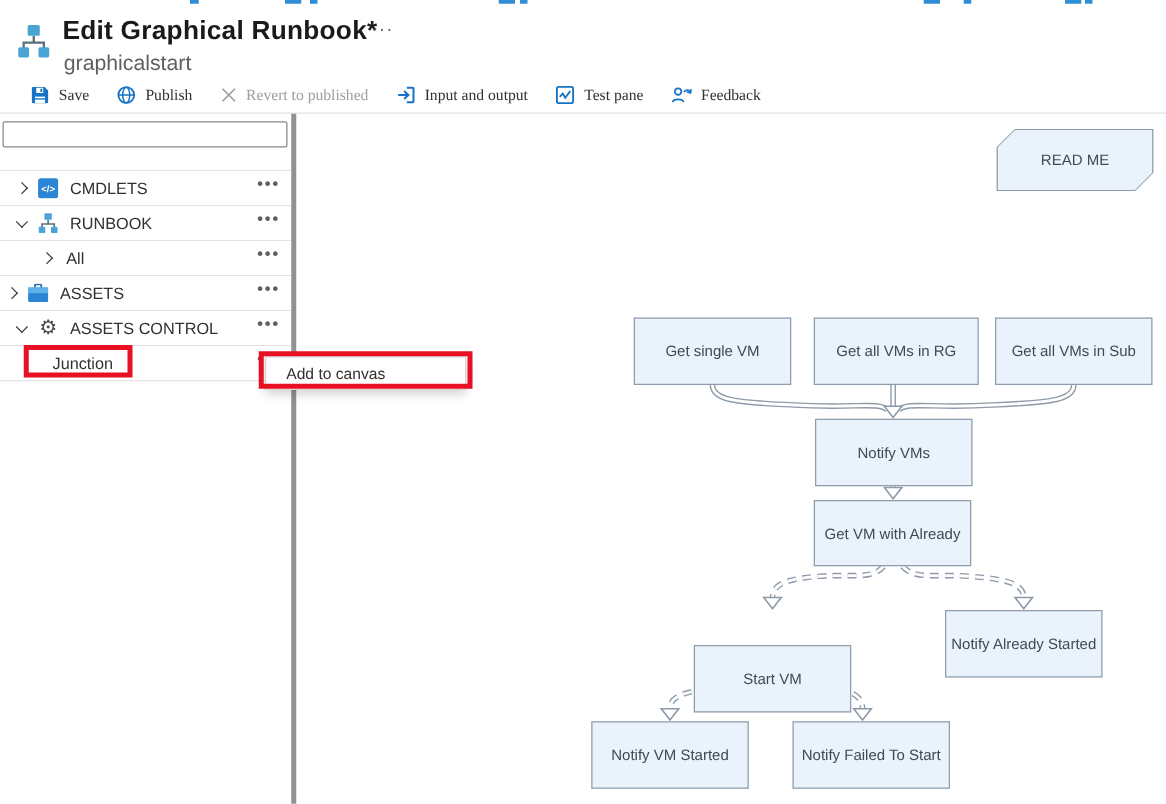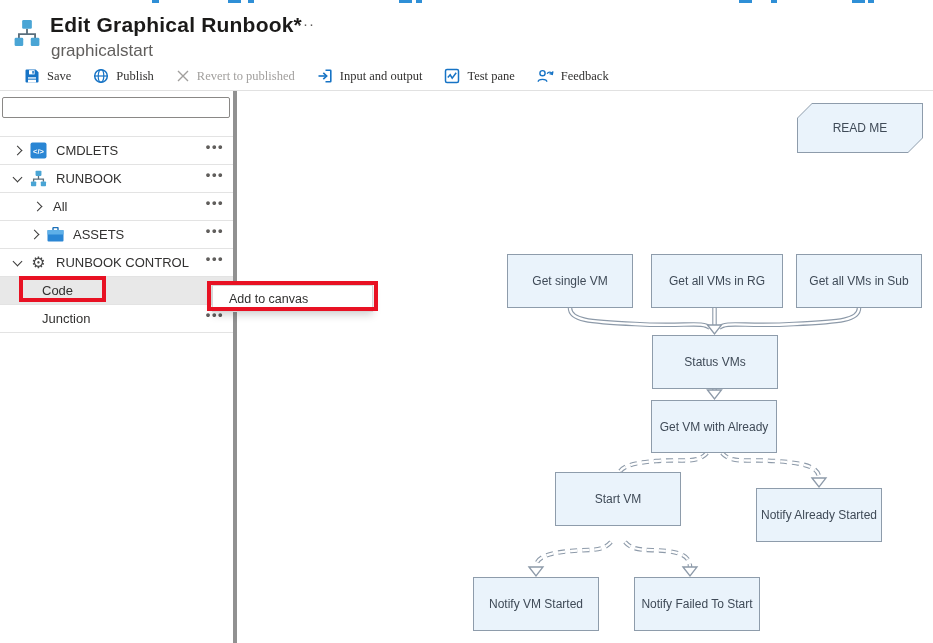--- a/index.html
+++ b/index.html
@@ -159,42 +159,39 @@
         </svg>
       </span>
       <span class="tree-label" style="margin-left:9px">RUNBOOK</span>
       <span class="row-dots">•••</span>
     </div>
     <div class="tree-row" style="padding-left: 34px;">
       <span class="chev right"></span>
       <span class="tree-label" style="margin-left:12px">All</span>
       <span class="row-dots">•••</span>
     </div>
-    <div class="tree-row" style="padding-left: 31px;">
+    <div class="tree-row" style="padding-left: 6px;">
       <span class="chev right"></span>
       <span class="tree-icon" style="margin-left:9px">
         <svg width="17" height="15" viewBox="0 0 17 15">
           <path d="M6 3 V1.2 a0.7 0.7 0 0 1 0.7-0.7 h3.6 a0.7 0.7 0 0 1 0.7 0.7 V3" fill="none" stroke="#1b6fb8" stroke-width="1.4"></path>
           <rect x="0.5" y="3" width="16" height="11.5" rx="1" fill="#2a86d4"></rect>
           <rect x="0.5" y="3" width="16" height="4.5" fill="#5fb0e8"></rect>
         </svg>
       </span>
       <span class="tree-label" style="margin-left:9px">ASSETS</span>
       <span class="row-dots">•••</span>
     </div>
     <div class="tree-row" style="padding-left: 14px;">
       <span class="chev down"></span>
       <span class="tree-icon" style="margin-left:9px">
         <span class="gear-glyph">⚙</span>
       </span>
-      <span class="tree-label" style="margin-left:9px">RUNBOOK CONTROL</span>
-      <span class="row-dots">•••</span>
-    </div>
-    <div class="tree-row selected" style="padding-left: 42px;">
-      <span class="tree-label" style="margin-left:0px">Code</span>
+      <span class="tree-label" style="margin-left:9px">ASSETS CONTROL</span>
+      <span class="row-dots">•••</span>
     </div>
     <div class="tree-row" style="padding-left: 42px;">
       <span class="tree-label" style="margin-left:0px">Junction</span>
       <span class="row-dots">•••</span>
     </div>
   </div>
 <div id="splitter" class="abs"></div>
 
 <svg id="edges" class="abs" width="933" height="643">
     <path d="M570,308 C570,320 588,322 635,324 C685,327 703,321 710,328" fill="none" stroke="#8d9aa9" stroke-width="4.5"></path>
@@ -220,23 +217,23 @@
     <path d="M 529 567 L 536 576 L 543 567 Z" fill="#ffffff" stroke="#8d9aa9" stroke-width="1.3"></path>
     <path d="M 683 567 L 690 576 L 697 567 Z" fill="#ffffff" stroke="#8d9aa9" stroke-width="1.3"></path>
   </svg>
 <div id="nodes">
     <div class="node readme" style="left: 797px; top: 103px; width: 126px; height: 50px;">
       <div class="inner">READ ME</div>
     </div>
     <div class="node" style="left: 507px; top: 254px; width: 126px; height: 54px;">Get single VM</div>
     <div class="node" style="left: 651px; top: 254px; width: 132px; height: 54px;">Get all VMs in RG</div>
     <div class="node" style="left: 796px; top: 254px; width: 126px; height: 54px;">Get all VMs in Sub</div>
-    <div class="node" style="left: 652px; top: 335px; width: 126px; height: 54px;">Status VMs</div>
+    <div class="node" style="left: 652px; top: 335px; width: 126px; height: 54px;">Notify VMs</div>
     <div class="node" style="left: 651px; top: 400px; width: 126px; height: 53px;">Get VM with Already</div>
-    <div class="node" style="left: 555px; top: 472px; width: 126px; height: 54px;">Start VM</div>
+    <div class="node" style="left: 555px; top: 516px; width: 126px; height: 54px;">Start VM</div>
     <div class="node" style="left: 756px; top: 488px; width: 126px; height: 54px;">Notify Already Started</div>
     <div class="node" style="left: 473px; top: 577px; width: 126px; height: 54px;">Notify VM Started</div>
     <div class="node" style="left: 634px; top: 577px; width: 126px; height: 54px;">Notify Failed To Start</div>
   </div>
 
 <div id="context-menu" class="abs">
   <span>Add to canvas</span>
 </div>
 <div id="anno-code" class="red-box"></div>
 <div id="anno-menu" class="red-box"></div>

